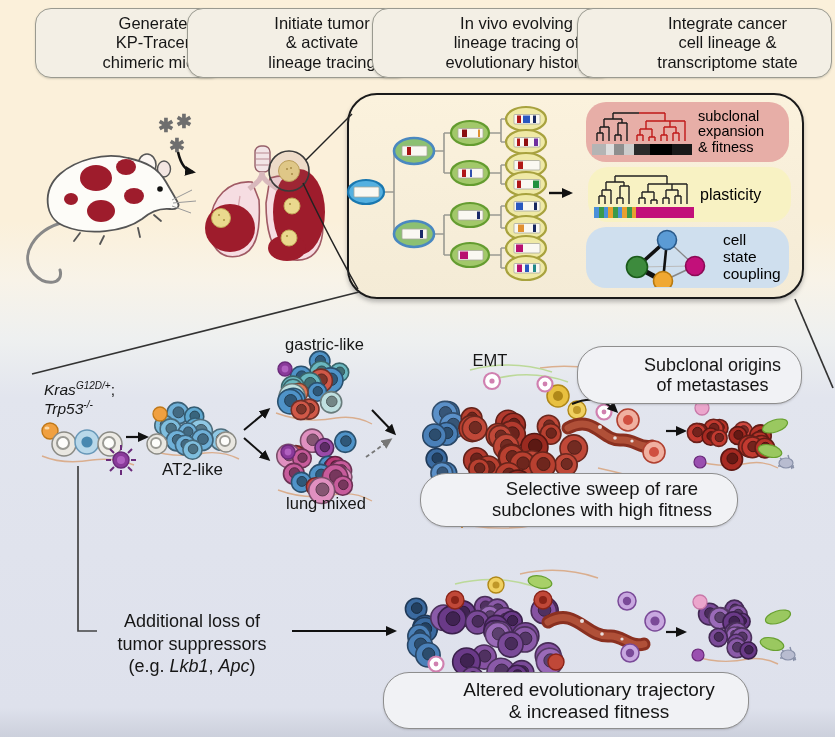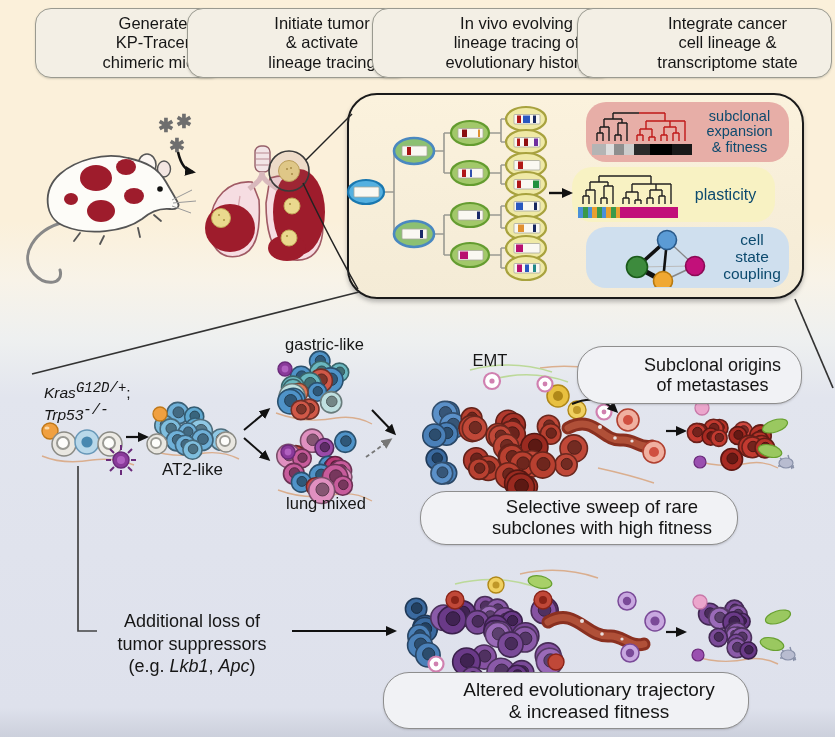--- a/index.html
+++ b/index.html
@@ -8,26 +8,26 @@
     background:linear-gradient(180deg,#fbf0da 0%,#fbf0da 30%,#f8f3e8 38%,#eef0f0 46%,#e2e5ee 54%,#dee1ec 96%,#ccd0dc 100%);}
   .pre{white-space:pre-line;padding-left:46px;}
   .hbox{position:absolute;background:#f3efe5;border:1.6px solid #9a9a90;border-radius:16px;
     display:flex;align-items:center;justify-content:center;text-align:center;
     font-size:16.5px;line-height:1.16;color:#161616;box-shadow:0 1px 2px rgba(90,90,80,.25);}
   .panel{position:absolute;left:347px;top:93px;width:453px;height:202px;
     border:2.3px solid #1a1a1a;border-radius:30px;
     background:linear-gradient(180deg,#fbf2dd,#f4ebd6);box-shadow:0 3px 4px rgba(110,110,110,.45);}
   .abox{position:absolute;border-radius:20px;display:flex;align-items:center;
     padding:3px 8px 3px 6px;box-sizing:border-box;gap:4px;}
-  .abox .lbl{flex:1;font-size:14.5px;line-height:1.08;color:#0c4a6e;text-align:center;padding-left:2px;}
+  .abox .lbl{flex:1;font-size:14.5px;line-height:1.08;color:#000000;text-align:left;padding-left:2px;}
   .sbox{position:absolute;background:#f1f2f5;border:1.6px solid #8e8e8e;border-radius:26px;
     display:flex;align-items:center;justify-content:center;text-align:center;
     line-height:1.12;color:#141414;box-shadow:0 1px 2px rgba(90,90,100,.25);}
   .flabel{position:absolute;text-align:center;color:#161616;}
-  sup{font-size:14px;font-family:Liberation Mono, monospace;}
+  sup{font-size:10px;}
   .it{font-style:italic;}
   svg.art{position:absolute;left:0;top:0;pointer-events:none;}
 </style>
 </head>
 <body>
 
 <div class="canvas">
 
   <div class="hbox pre" style="left:35px;top:8px;width:142px;height:68px;">Generate
 KP-Tracer
@@ -56,21 +56,21 @@
         <rect x="42" y="39" width="16" height="11" fill="#2a2a2a"></rect>
           <rect x="58" y="39" width="22" height="11" fill="#000000"></rect>
         <rect x="80" y="39" width="20" height="11" fill="#191919"></rect>
       </g>
     </svg>
     <div class="lbl pre">subclonal
 expansion
 &amp; fitness</div>
   </div>
 
-  <div class="abox" style="left:572px;top:167px;width:203px;height:55px;background:#f8f2c3;">
+  <div class="abox" style="left:588px;top:167px;width:203px;height:55px;background:#f8f2c3;">
     <svg width="100" height="54" viewBox="0 0 100 54">
       <path d="M5 36 V28 M11 36 V28 M5 28 H11 M8 28 V22 M17 36 V22 M8 22 H17 M12 22 V14 M23 36 V30 M29 36 V30 M23 30 H29 M26 30 V18 M35 36 V18 M26 18 H35 M30 18 V14 M12 14 H30 M21 14 V8 M21 8 H73 M45 36 V30 M51 36 V30 M45 30 H51 M48 30 V24 M57 36 V32 M63 36 V32 M57 32 H63 M60 32 V24 M48 24 H60 M54 24 V16 M69 36 V30 M75 36 V30 M69 30 H75 M72 30 V22 M81 36 V28 M87 36 V28 M81 28 H87 M84 28 V22 M72 22 H84 M78 22 V16 M93 36 V16 M54 16 H93 M73 16 V8" stroke="#222222" stroke-width="1.4" fill="none"></path>
       <g>
         <rect x="0" y="39" width="5" height="11" fill="#4a90d9"></rect>
           <rect x="5" y="39" width="5" height="11" fill="#3a9a4a"></rect>
         <rect x="10" y="39" width="4" height="11" fill="#4a90d9"></rect>
           <rect x="14" y="39" width="5" height="11" fill="#e8a030"></rect>
         <rect x="19" y="39" width="5" height="11" fill="#3a9a4a"></rect>
           <rect x="24" y="39" width="4" height="11" fill="#4a90d9"></rect>
         <rect x="28" y="39" width="5" height="11" fill="#e8a030"></rect>
@@ -994,21 +994,21 @@
     <span class="it">Trp53</span><sup class="it">-/-</sup>
   </div>
 
   <div class="flabel" style="left:145px;top:460px;width:95px;font-size:17px;">AT2-like</div>
   <div class="flabel" style="left:272px;top:335px;width:105px;font-size:16.5px;">gastric-like</div>
   <div class="flabel" style="left:276px;top:494px;width:100px;font-size:16.5px;">lung mixed</div>
   <div class="flabel" style="left:460px;top:351px;width:60px;font-size:16.5px;">EMT</div>
 
   <div class="sbox pre" style="left:577px;top:346px;width:177px;height:56px;font-size:18px;">Subclonal origins
 of metastases</div>
-  <div class="sbox pre" style="left:420px;top:491px;width:270px;height:52px;font-size:18.5px;">Selective sweep of rare
+  <div class="sbox pre" style="left:420px;top:473px;width:270px;height:52px;font-size:18.5px;">Selective sweep of rare
 subclones with high fitness</div>
   <div class="sbox pre" style="left:383px;top:672px;width:318px;height:55px;font-size:19px;">Altered evolutionary trajectory
 &amp; increased fitness</div>
 
   <div class="flabel" style="left:98px;top:610px;width:188px;font-size:18px;line-height:1.25;">
     <span>Additional loss of</span><br>
     <span>tumor suppressors</span><br>
     <span>(e.g. </span><i>Lkb1</i><span>, </span><i>Apc</i><span>)</span>
   </div>
 

